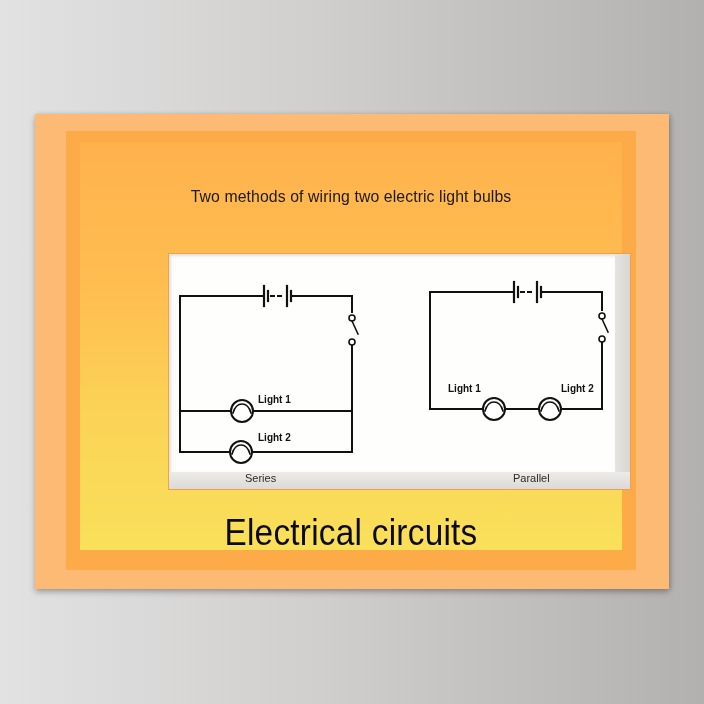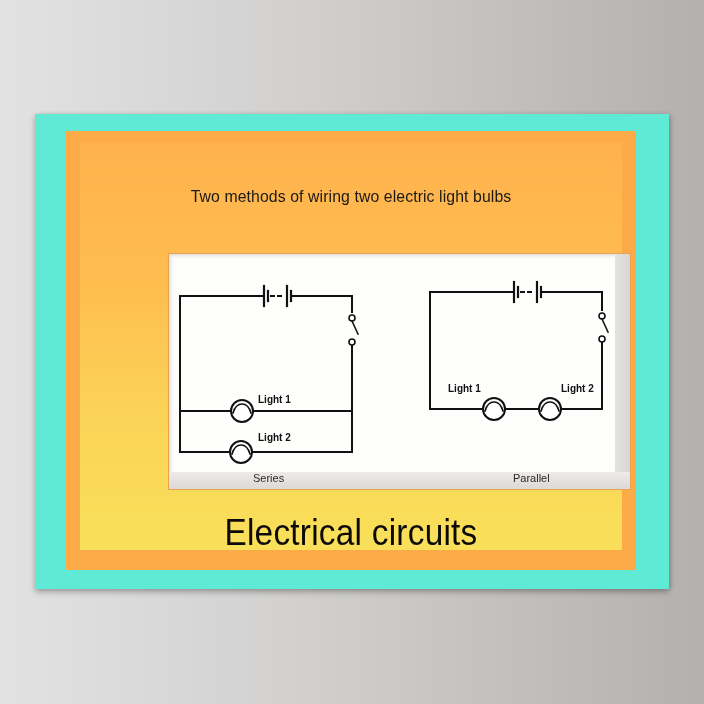--- a/index.html
+++ b/index.html
@@ -3,21 +3,21 @@
 <meta charset="utf-8">
 <style>
   html, body { margin: 0; padding: 0; }
   body {
     width: 704px; height: 704px; overflow: hidden; position: relative;
     background: linear-gradient(90deg, #e3e2e2 0%, #d0cfce 45%, #b3b1af 100%);
     font-family: "Liberation Sans", sans-serif;
   }
   .poster {
     position: absolute; left: 35px; top: 114px; width: 634px; height: 475px;
-    background: #5eead4;
+    background: #fdba74;
     box-shadow: 0 3px 6px rgba(0,0,0,0.28), 2px 0 4px rgba(0,0,0,0.12);
   }
   .inner-border {
     position: absolute; left: 31px; top: 17px; width: 570px; height: 439px;
     background: #fdab48;
   }
   .inner {
     position: absolute; left: 45px; top: 28px; width: 542px; height: 408px;
     background: linear-gradient(180deg, #ffb24c 0%, #ffbd50 35%, #fbd256 65%, #f9e05a 100%);
   }
@@ -119,19 +119,19 @@
             <path d="M372,157 C374,150 378,148 381,148 C384,148 388,150 390,157" stroke-width="1.6"></path>
           </g>
         </g>
 
         <text class="lbl" x="89" y="149">Light 1</text>
         <text class="lbl" x="89" y="187">Light 2</text>
         <text class="lbl" x="279" y="138">Light 1</text>
         <text class="lbl" x="392" y="138">Light 2</text>
       </svg>
 
-      <div class="caption" style="left:84px;">Series</div>
+      <div class="caption" style="left:76px;">Series</div>
       <div class="caption" style="left:336px;padding-left:8px;">Parallel</div>
     </div>
 
     <div class="title">Electrical circuits</div>
   </div>
 </div>
 
 </body></html>

